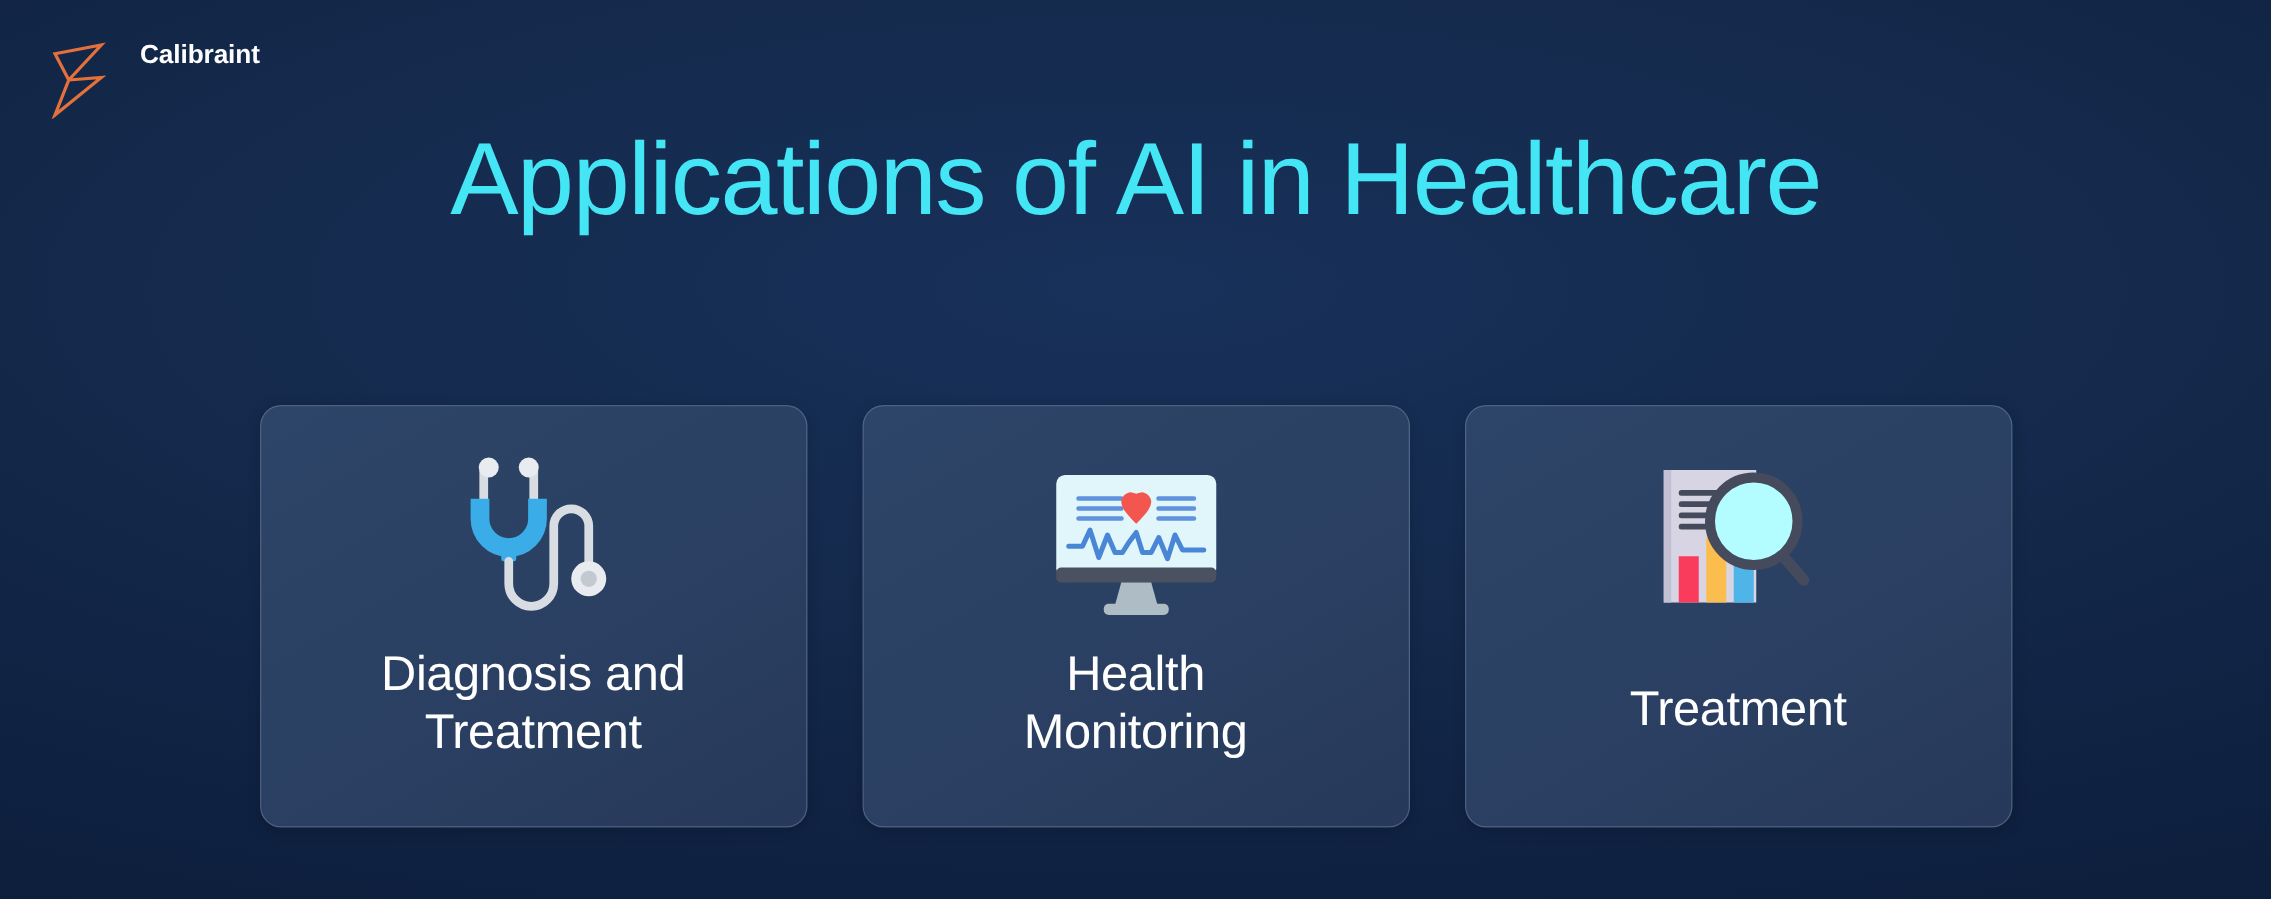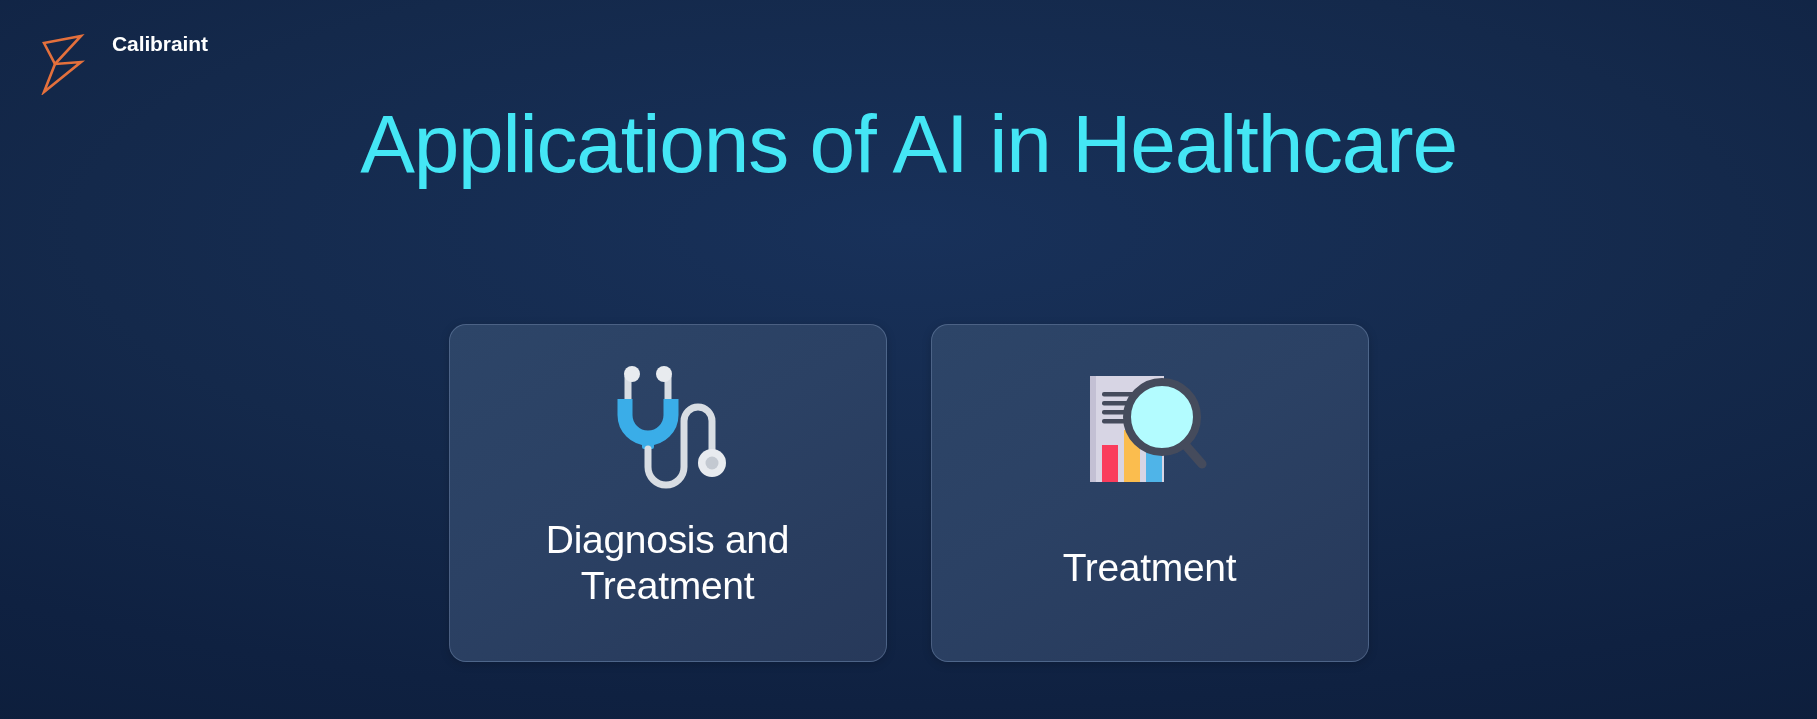--- a/index.html
+++ b/index.html
@@ -126,20 +126,48 @@
           <path d="M46 90 V108 a18 18 0 0 0 36 0 V62 a14 14 0 0 1 28 0 V92" fill="none" stroke="#d8dde3" stroke-width="7" stroke-linecap="round"></path>
 
           <circle cx="110" cy="104" r="14" fill="#e8ebef"></circle>
           <circle cx="110" cy="104" r="6.5" fill="#c3c9d1"></circle>
         </svg>
       </div>
       <div class="card-label">Diagnosis and
 Treatment</div>
     </div>
 
+    <div class="card">
+      <div class="card-icon">
+        <svg width="140" height="140" viewBox="0 0 140 140" aria-hidden="true">
+
+          <rect x="6" y="16" width="128" height="82" rx="7" fill="#e1f6fb"></rect>
+
+          <path d="M6 92 h128 v-2 a7 7 0 0 1 -7 9 H13 a7 7 0 0 1 -7 -7 Z" fill="#4a5160"></path>
+          <rect x="6" y="90" width="128" height="12" rx="4" fill="#4a5160"></rect>
+
+          <path d="M58 102 h24 l5 18 H53 Z" fill="#aebcc6"></path>
+          <rect x="44" y="119" width="52" height="9" rx="4" fill="#aebcc6"></rect>
+
+          <rect x="22" y="33" width="38" height="3.6" rx="1.8" fill="#5f93dd"></rect>
+          <rect x="22" y="41" width="38" height="3.6" rx="1.8" fill="#5f93dd"></rect>
+          <rect x="22" y="49" width="38" height="3.6" rx="1.8" fill="#5f93dd"></rect>
+
+          <rect x="86" y="33" width="32" height="3.6" rx="1.8" fill="#5f93dd"></rect>
+          <rect x="86" y="41" width="32" height="3.6" rx="1.8" fill="#5f93dd"></rect>
+          <rect x="86" y="49" width="32" height="3.6" rx="1.8" fill="#5f93dd"></rect>
+
+          <path d="M70 55 C62 47 58 42 58 37 a8 8 0 0 1 12 -6 a8 8 0 0 1 12 6 c0 5 -4 10 -12 18 Z" fill="#f2564f"></path>
+
+          <polyline points="16,73 27,73 33,60 40,82 47,64 53,78 59,78 64,70 70,62 75,78 82,78 88,66 95,83 101,64 107,76 124,76" fill="none" stroke="#4a86d6" stroke-width="4" stroke-linejoin="round" stroke-linecap="round"></polyline>
+        </svg>
+      </div>
+      <div class="card-label">Health
+Monitoring</div>
+    </div>
 
     <div class="card">
       <div class="card-icon">
         <svg width="128" height="132" viewBox="0 0 128 132" aria-hidden="true">
 
           <rect x="4" y="8" width="74" height="106" fill="#d7d5e4"></rect>
           <rect x="4" y="8" width="6" height="106" fill="#c3c0d4"></rect>
 
           <rect x="16" y="24" width="40" height="4.5" rx="2" fill="#454b5c"></rect>
           <rect x="16" y="33" width="40" height="4.5" rx="2" fill="#454b5c"></rect>

